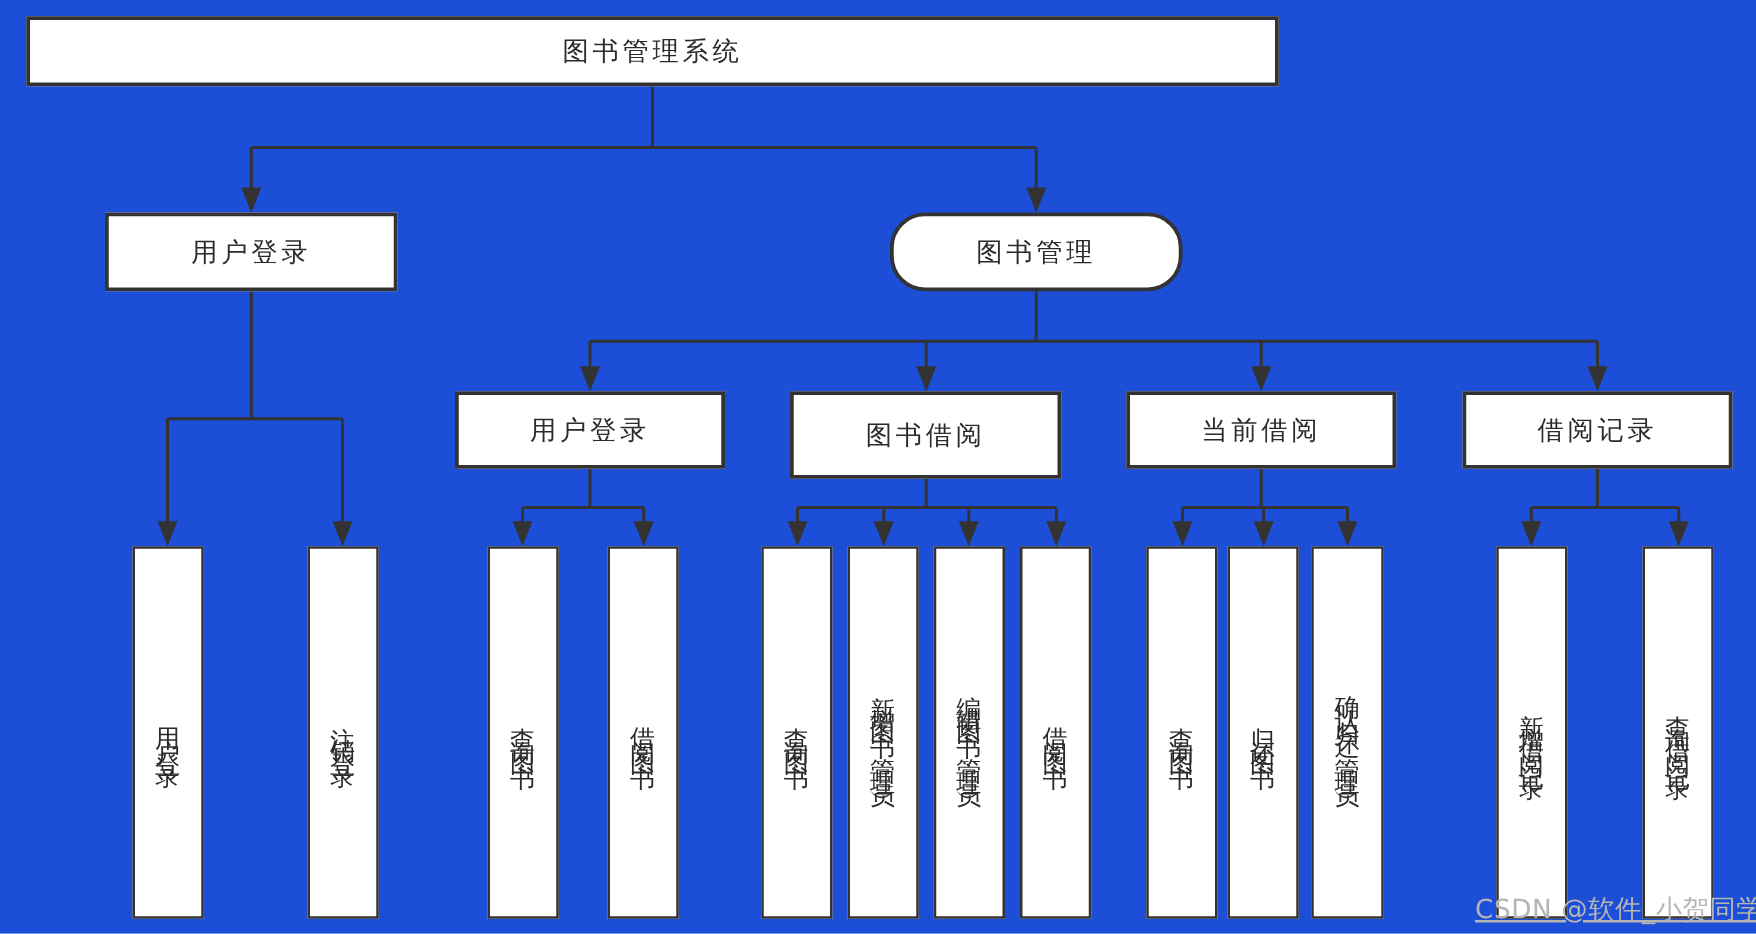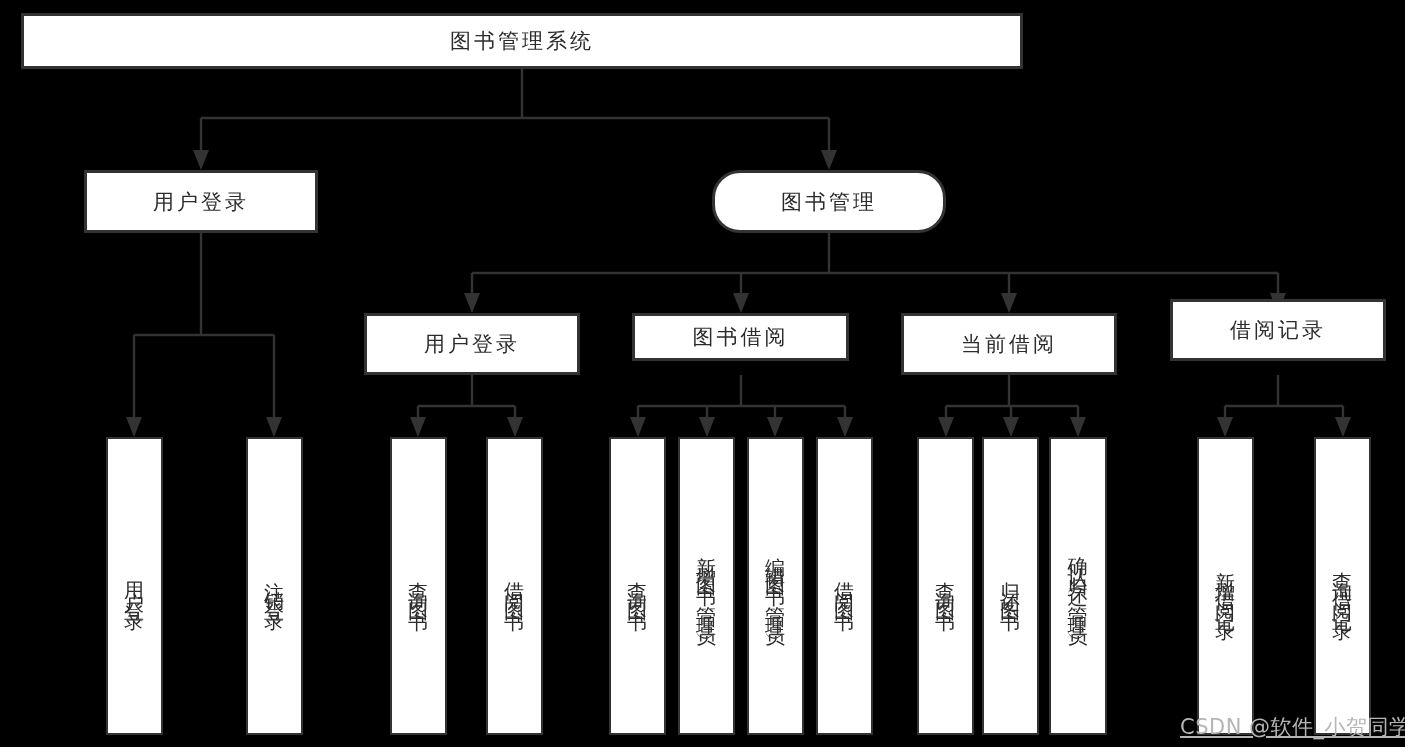--- a/index.html
+++ b/index.html
@@ -1,20 +1,20 @@
 <!DOCTYPE html>
 <html><head>
 <meta charset="utf-8">
 <style>
   html, body { margin: 0; padding: 0; background: #ffffff; }
   .canvas {
     position: relative;
     width: 1405px;
     height: 747px;
-    background: #000000;
+    background: #1d4ed8;
     font-family: "DejaVu Sans", "Liberation Sans", sans-serif;
     overflow: hidden;
   }
   .connectors {
     position: absolute;
     left: 0; top: 0;
     width: 1405px; height: 747px;
   }
   .hbox {
     position: absolute;
@@ -113,27 +113,27 @@
   <div class="hbox" style="left:84px; top:170px; width:234px; height:63px;">
     <span>用户登录</span>
   </div>
   <div class="hbox" style="left:712px; top:170px; width:234px; height:63px;border-radius:28px;">
     <span>图书管理</span>
   </div>
 
   <div class="hbox" style="left:364px; top:313px; width:216px; height:62px;">
     <span>用户登录</span>
   </div>
-  <div class="hbox" style="left:632px; top:313px; width:217px; height:48px;">
+  <div class="hbox" style="left:632px; top:313px; width:217px; height:70px;">
     <span>图书借阅</span>
   </div>
   <div class="hbox" style="left:901px; top:313px; width:216px; height:62px;">
     <span>当前借阅</span>
   </div>
-  <div class="hbox" style="left:1170px; top:299px; width:216px; height:62px;">
+  <div class="hbox" style="left:1170px; top:313px; width:216px; height:62px;">
     <span>借阅记录</span>
   </div>
 
   <div class="vbox" style="left:106px;">
     <span>用户登录</span>
   </div>
   <div class="vbox" style="left:246px;">
     <span>注销登录</span>
   </div>
   <div class="vbox" style="left:390px;">

